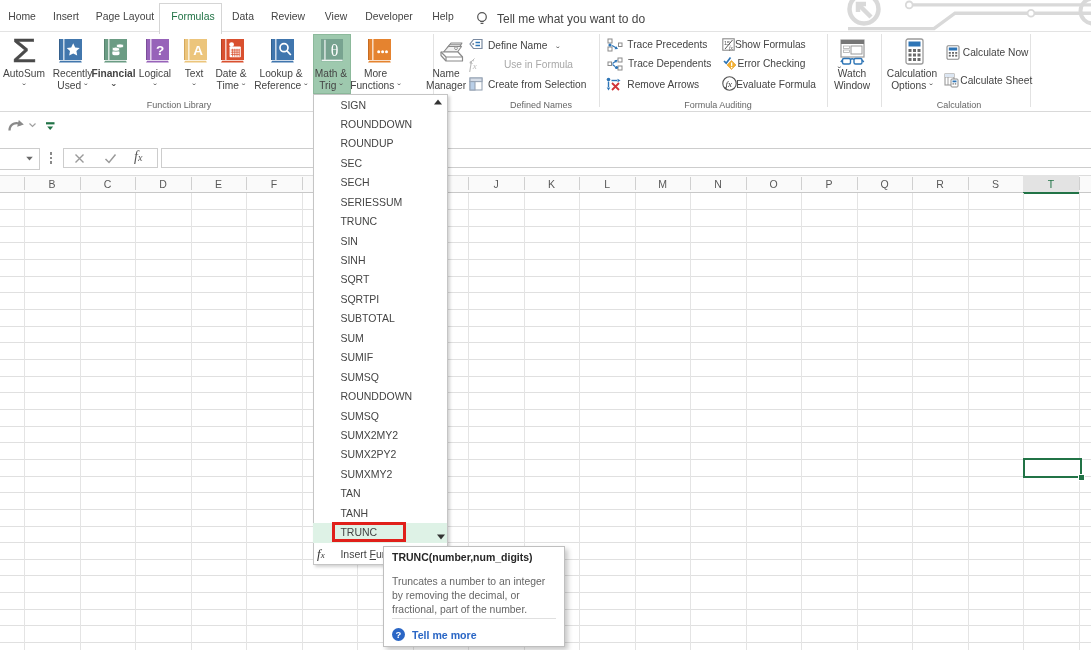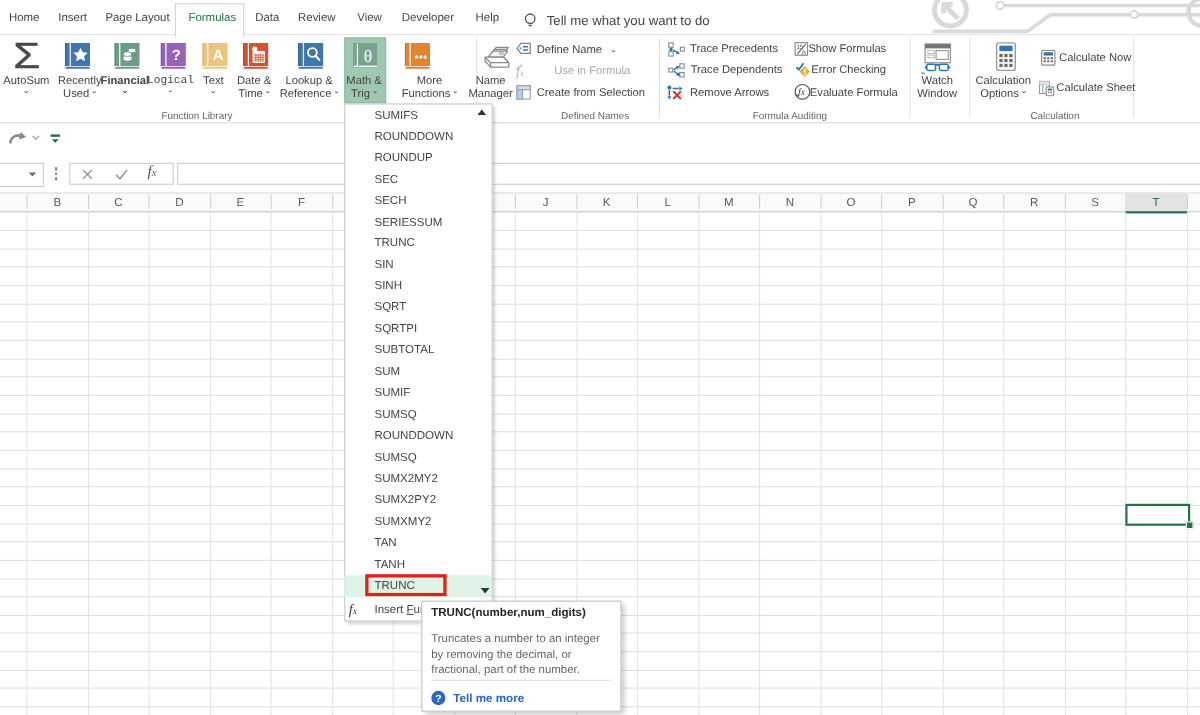--- a/index.html
+++ b/index.html
@@ -143,26 +143,26 @@
     </svg>
   </div>
 
 
 <div class="ab" style="left:11.9px;top:36.3px;width:30px;height:30px;font-size:33px;font-weight:400;color:#4a4a4a;-webkit-text-stroke:0.4px #4a4a4a;line-height:30px;transform:scaleX(1.2);transform-origin:0 0;">Σ</div>
 
 
 <div class="bigl" style="left:-6px;width:60px;">AutoSum<br><span class="car">ˇ</span></div>
 <div class="bigl" style="left:42.5px;width:60px;">Recently<br>Used <span class="car">ˇ</span></div>
 <div class="bigl" style="left:86px;width:55px;font-weight:bold;">Financial<br><span class="car">ˇ</span></div>
-<div class="bigl" style="left:132px;width:46px;font-family:Liberation Mono, monospace;">Logical<br><span class="car">ˇ</span></div>
+<div class="bigl" style="left:132px;width:46px;">Logical<br><span class="car">ˇ</span></div>
 <div class="bigl" style="left:174px;width:40px;">Text<br><span class="car">ˇ</span></div>
 <div class="bigl" style="left:210px;width:42px;">Date &amp;<br>Time <span class="car">ˇ</span></div>
 <div class="bigl" style="left:252px;width:58px;">Lookup &amp;<br>Reference <span class="car">ˇ</span></div>
 <div class="bigl" style="left:309px;width:44px;">Math &amp;<br>Trig <span class="car">ˇ</span></div>
-<div class="bigl" style="left:362px;width:57px;">More<br>Functions <span class="car">ˇ</span></div>
+<div class="bigl" style="left:347px;width:57px;">More<br>Functions <span class="car">ˇ</span></div>
 <div class="bigl" style="left:420px;width:52px;">Name<br>Manager</div>
 <div class="bigl" style="left:826px;width:52px;">Watch<br>Window</div>
 <div class="bigl" style="left:882px;width:60px;">Calculation<br>Options <span class="car">ˇ</span></div>
 
 
 <svg class="ab" style="left:469px;top:38px;width:15px;height:12px" viewBox="0 0 15 12">
   <path d="M4.5 1.5 H13 V10.5 H4.5 L1 6 Z" fill="#fff" stroke="#7a8aa0" stroke-width="1.2"></path>
   <circle cx="4.2" cy="6" r="1" fill="#7a8aa0"></circle>
   <path d="M6.5 4.5 H11 M6.5 7.5 H11" stroke="#2e75b6" stroke-width="1.3"></path>
 </svg>
@@ -428,21 +428,21 @@
     <div class="ab" style="left:1078.80px;top:193px;width:1px;height:457px;background:#e4e4e4;"></div>
   </div>
 
 
 <div class="ab" style="left:1022.8px;top:457.9px;width:55px;height:16.5px;border:2px solid #217346;background:#fff;"></div>
 <div class="ab" style="left:1078.2px;top:474.2px;width:4.5px;height:4.5px;background:#217346;border:1px solid #fff;"></div>
 
 
 <div class="ab" style="left:312.6px;top:94px;width:135.9px;height:470.5px;background:#fff;border:1px solid #c5c5c5;box-sizing:border-box;box-shadow:2px 2px 3px rgba(0,0,0,0.18);"></div>
 <div class="ab" id="menuitems" style="left:312.6px;top:95.5px;width:134px;">
-    <div class="mitem">SUMIFS</div>
+    <div class="mitem">SIGN</div>
     <div class="mitem">ROUNDDOWN</div>
     <div class="mitem">ROUNDUP</div>
     <div class="mitem">SEC</div>
     <div class="mitem">SECH</div>
     <div class="mitem">SERIESSUM</div>
     <div class="mitem">TRUNC</div>
     <div class="mitem">SIN</div>
     <div class="mitem">SINH</div>
     <div class="mitem">SQRT</div>
     <div class="mitem">SQRTPI</div>

